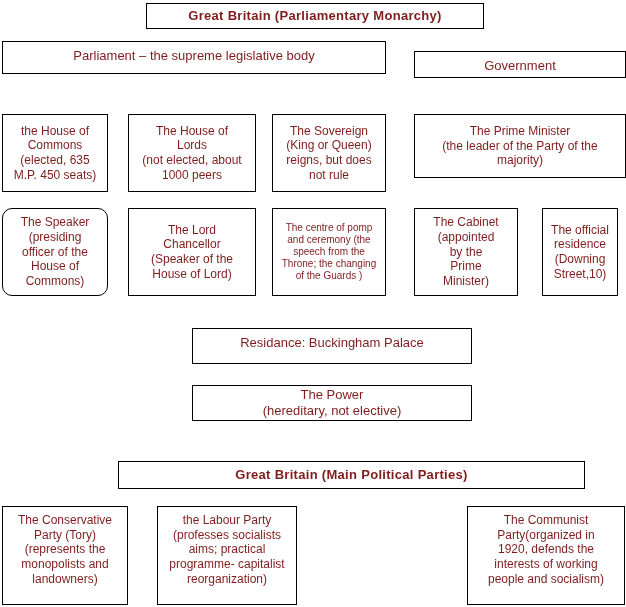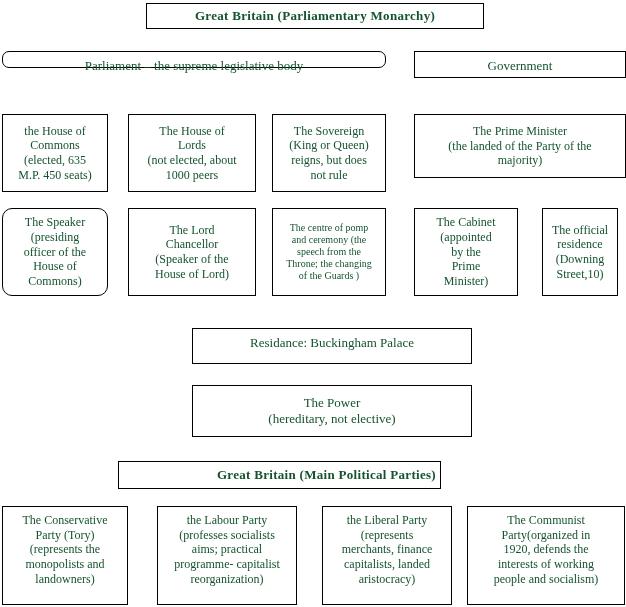--- a/index.html
+++ b/index.html
@@ -6,22 +6,22 @@
   html, body {
     margin: 0;
     padding: 0;
     background: #ffffff;
   }
   #canvas {
     position: relative;
     width: 626px;
     height: 607px;
     background: #ffffff;
-    font-family: Liberation Serif, serif;
-    color: #14532d;
+    font-family: Liberation Sans, sans-serif;
+    color: #7f1d1d;
     overflow: hidden;
   }
   .box {
     position: absolute;
     box-sizing: border-box;
     border: 1px solid #000000;
     background: #ffffff;
     display: flex;
     align-items: center;
     justify-content: center;
@@ -68,21 +68,21 @@
 </style>
 </head>
 <body>
 
 <div id="canvas">
 
   <div class="box title-box" style="left:146px; top:3px; width:338px; height:26px;">
     <span>Great Britain (Parliamentary Monarchy)</span>
   </div>
 
-  <div class="box wide-box align-top" style="left:2px; top:51px; width:384px; height:17px;border-radius:7px;">
+  <div class="box wide-box align-top" style="left:2px; top:41px; width:384px; height:33px;">
     <span>Parliament – the supreme legislative body</span>
   </div>
 
   <div class="box wide-box align-top" style="left:414px; top:51px; width:212px; height:27px;">
     <span>Government</span>
   </div>
 
   <div class="box node" style="left:2px; top:114px; width:106px; height:78px;">
     <span>the House of
 Commons
@@ -99,21 +99,21 @@
 
   <div class="box node" style="left:272px; top:114px; width:114px; height:78px;">
     <span>The Sovereign
 (King or Queen)
 reigns, but does
 not rule</span>
   </div>
 
   <div class="box node" style="left:414px; top:114px; width:212px; height:64px;">
     <span>The Prime Minister
-(the landed of the Party of the
+(the leader of the Party of the
 majority)</span>
   </div>
 
   <div class="box node" style="left:2px; top:208px; width:106px; height:88px;border-radius:10px;">
     <span>The Speaker
 (presiding
 officer of the
 House of
 Commons)</span>
   </div>
@@ -145,52 +145,45 @@
     <span>The official
 residence
 (Downing
 Street,10)</span>
   </div>
 
   <div class="box center-box align-top" style="left:192px; top:328px; width:280px; height:36px;">
     <span>Residance: Buckingham Palace</span>
   </div>
 
-  <div class="box center-box" style="left:192px; top:385px; width:280px; height:52px;">
+  <div class="box center-box" style="left:192px; top:385px; width:280px; height:36px;">
     <span>The Power
 (hereditary, not elective)</span>
   </div>
 
-  <div class="box title-box" style="left:118px; top:461px; width:323px; height:28px;text-align:right;">
+  <div class="box title-box" style="left:118px; top:461px; width:467px; height:28px;">
     <span>Great Britain (Main Political Parties)</span>
   </div>
 
   <div class="box party align-top" style="left:2px; top:506px; width:126px; height:99px;">
     <span>The Conservative
 Party (Tory)
 (represents the
 monopolists and
 landowners)</span>
   </div>
 
   <div class="box party party-center align-top" style="left:157px; top:506px; width:140px; height:99px;">
     <span>the Labour Party
 (professes socialists
 aims; practical
 programme- capitalist
 reorganization)</span>
   </div>
 
-  <div class="box party align-top" style="left:322px; top:506px; width:130px; height:99px;">
-    <span>the Liberal Party
-(represents
-merchants, finance
-capitalists, landed
-aristocracy)</span>
-  </div>
 
   <div class="box party align-top" style="left:467px; top:506px; width:158px; height:99px;">
     <span>The Communist
 Party(organized in
 1920, defends the
 interests of working
 people and socialism)</span>
   </div>
 
 </div>

